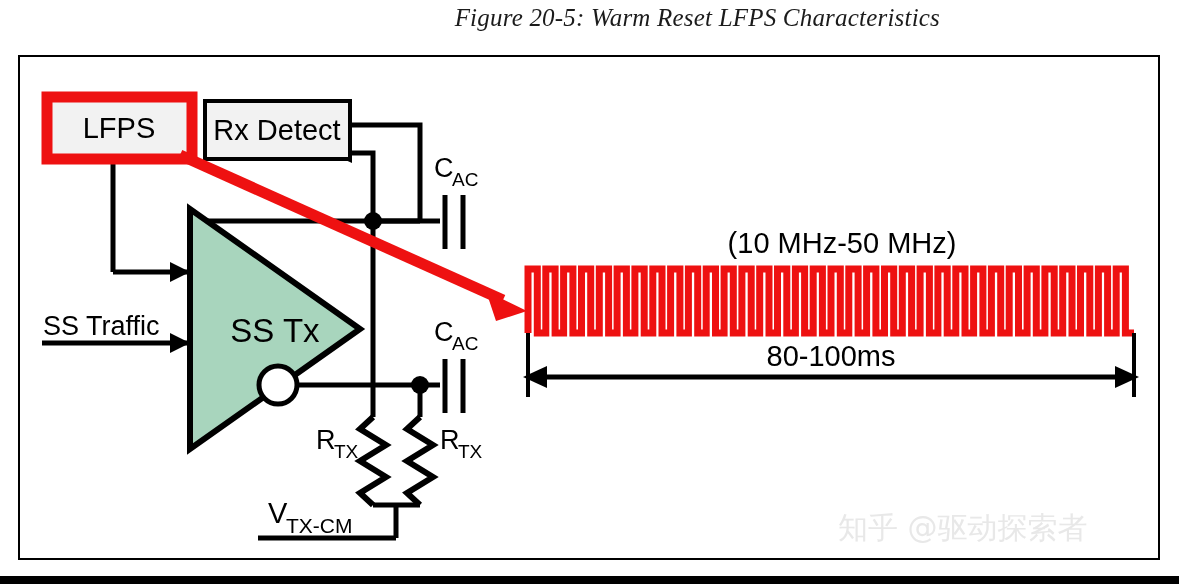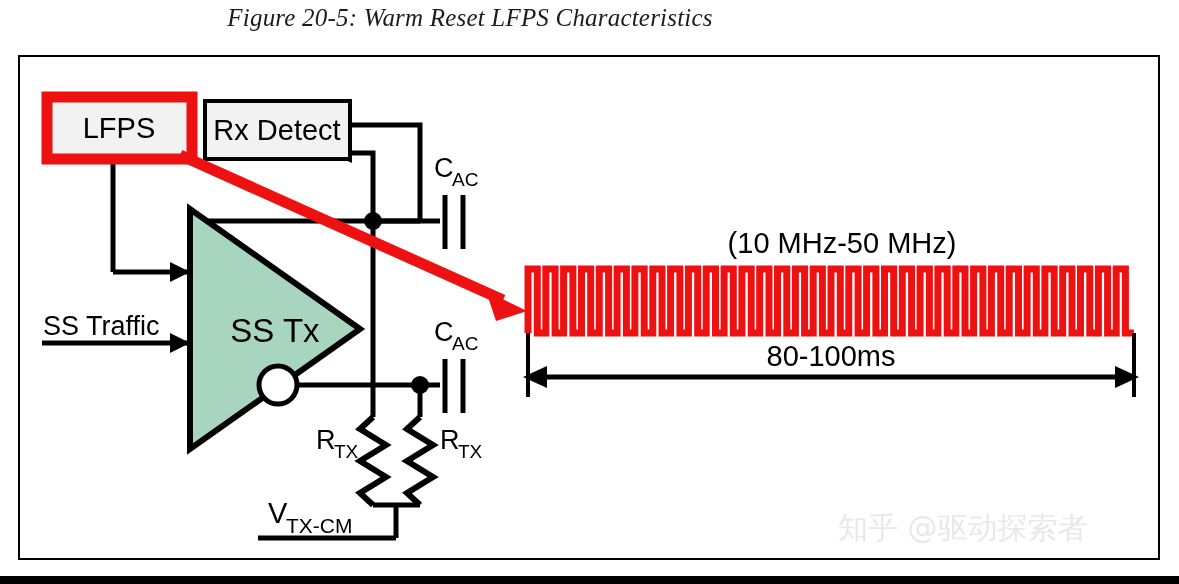--- a/index.html
+++ b/index.html
@@ -12,21 +12,21 @@
     height: 584px;
     position: relative;
     font-family: "Liberation Sans", sans-serif;
     overflow: hidden;
   }
   #figure-title {
     position: absolute;
     left: 0;
     top: 4px;
     width: 940px;
-    text-align: center;
+    text-align: right;
     font-family: "Liberation Serif", serif;
     font-style: italic;
     font-size: 25px;
     color: #1b1b1b;
     letter-spacing: 0.2px;
     white-space: nowrap;
   }
   #diagram-frame {
     position: absolute;
     left: 18px;

